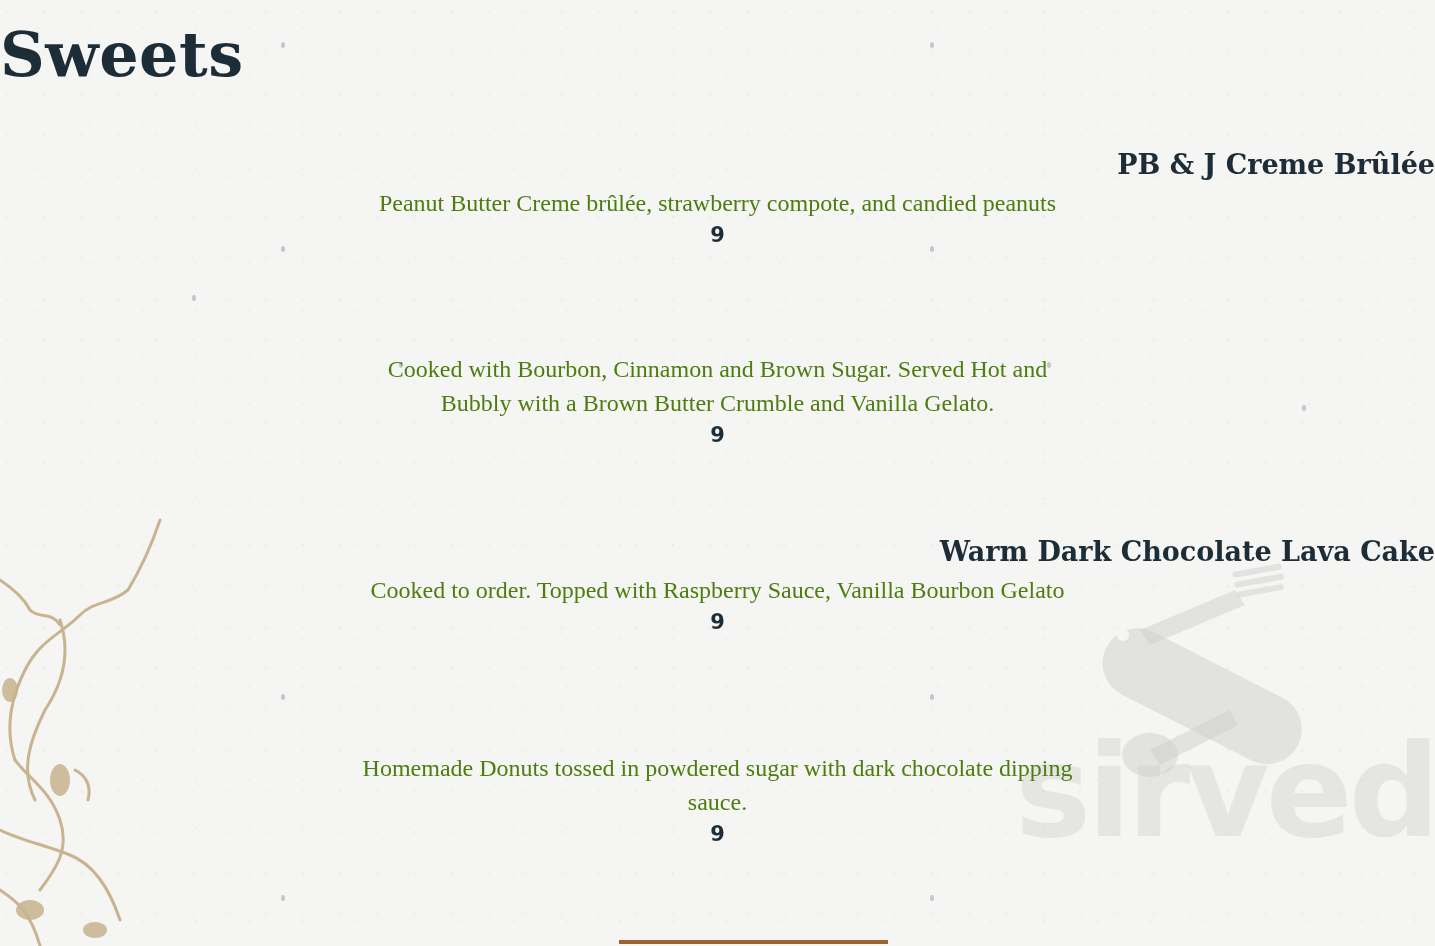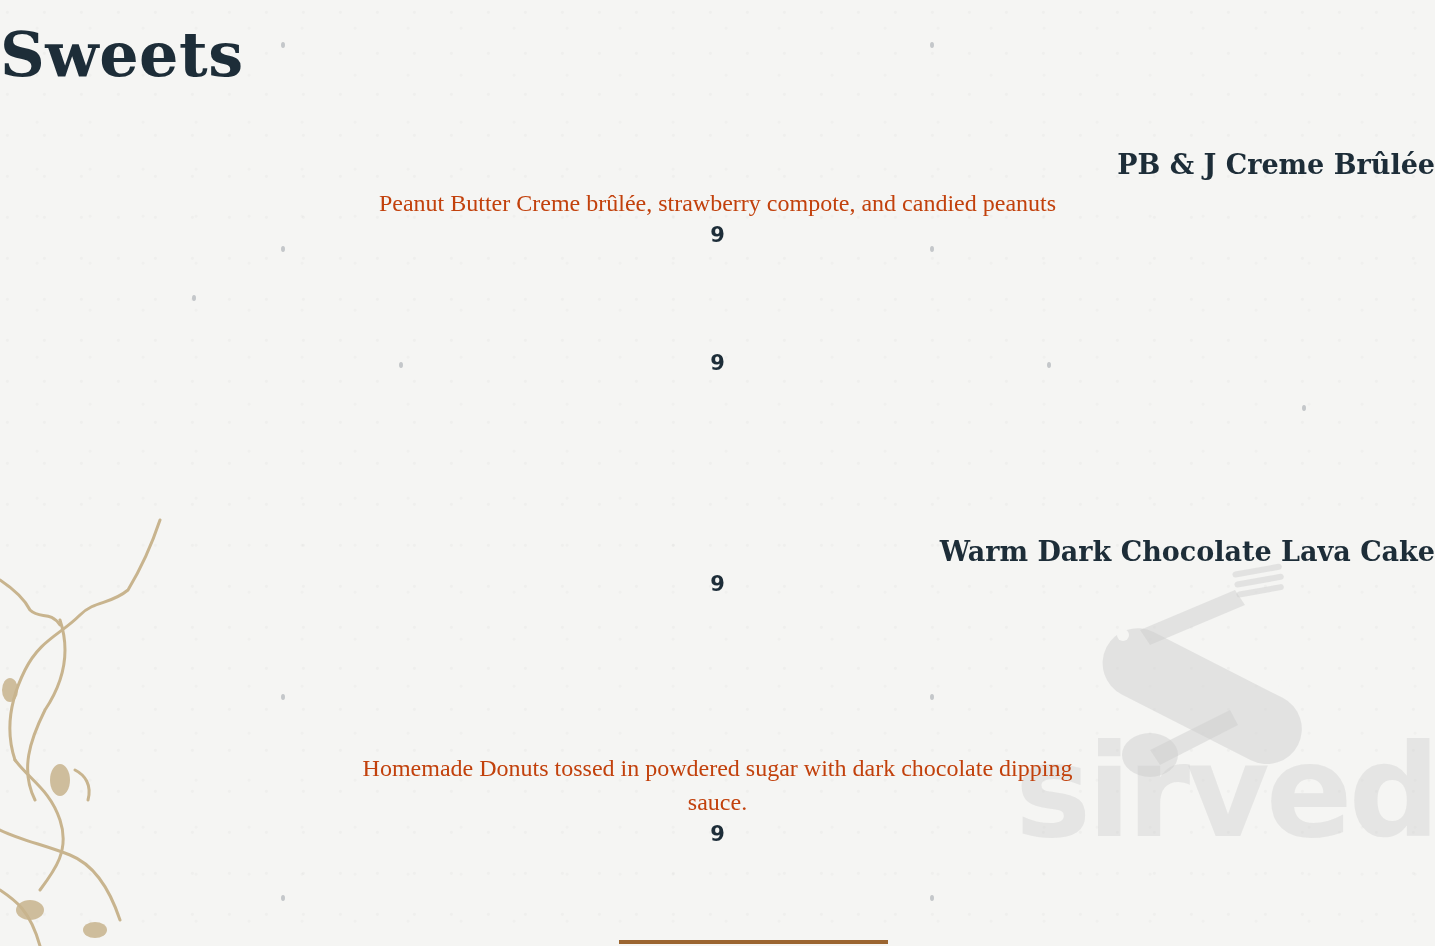--- a/index.html
+++ b/index.html
@@ -47,21 +47,21 @@
       font-weight: bold;
       line-height: 34px;
       color: #1d2d38;
       text-align: right;
     }
     .item-desc {
       width: 720px;
       margin: 4px auto 0;
       font-size: 22px;
       line-height: 34px;
-      color: #c2410c;
+      color: #4d7c0f;
       font-family: "Liberation Serif", "DejaVu Serif", serif;
       font-size: 24px;
     }
     .item-price {
       font-size: 21px;
       font-weight: bold;
       line-height: 30px;
       color: #1d2d38;
       font-family: "DejaVu Sans", sans-serif;
     }
@@ -159,25 +159,27 @@
 
 <h1 class="section-title">Sweets</h1>
 
 <div class="menu-item" style="top:148px">
   <div class="item-name">PB &amp; J Creme Brûlée</div>
   <div class="item-desc" style="width:700px">Peanut Butter Creme brûlée, strawberry compote, and candied peanuts</div>
   <div class="item-price">9</div>
 </div>
 
 <div class="menu-item" style="top:348px">
+  <div class="item-desc" style="width:720px">Cooked with Bourbon, Cinnamon and Brown Sugar. Served Hot and Bubbly with a Brown Butter Crumble and Vanilla Gelato.</div>
   <div class="item-price">9</div>
 </div>
 
 <div class="menu-item" style="top:535px">
   <div class="item-name">Warm Dark Chocolate Lava Cake</div>
+  <div class="item-desc" style="width:730px">Cooked to order. Topped with Raspberry Sauce, Vanilla Bourbon Gelato</div>
   <div class="item-price">9</div>
 </div>
 
 <div class="menu-item" style="top:747px">
   <div class="item-desc" style="width:740px">Homemade Donuts tossed in powdered sugar with dark chocolate dipping sauce.</div>
   <div class="item-price">9</div>
 </div>
 
 <div class="divider"></div>
 

